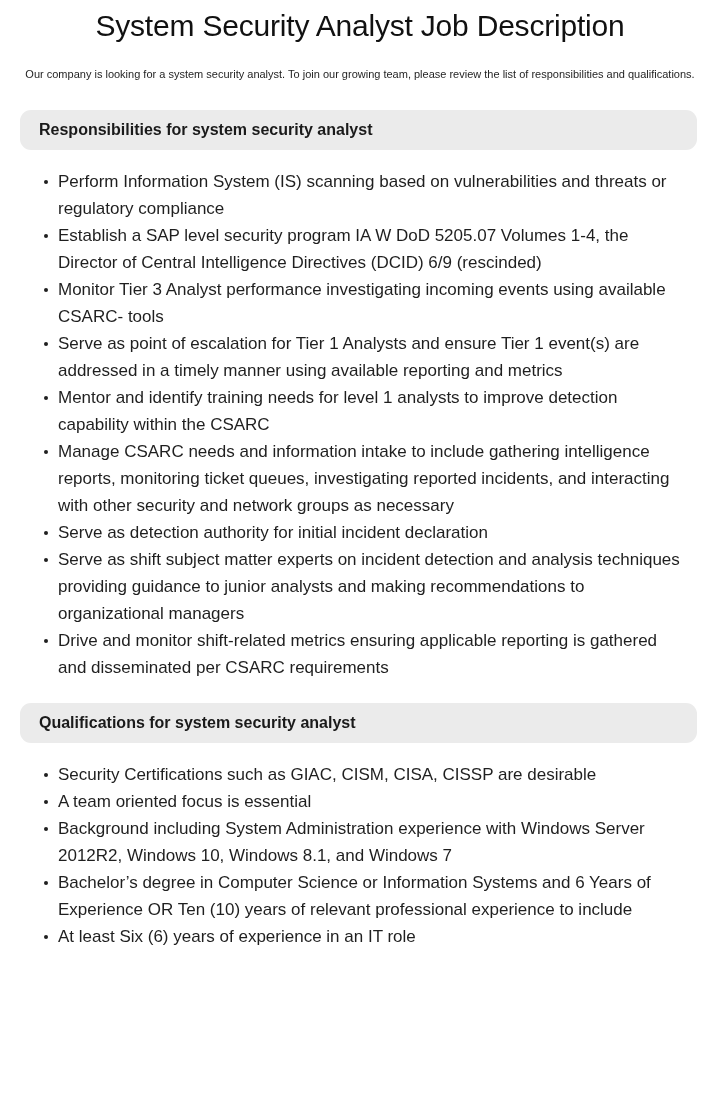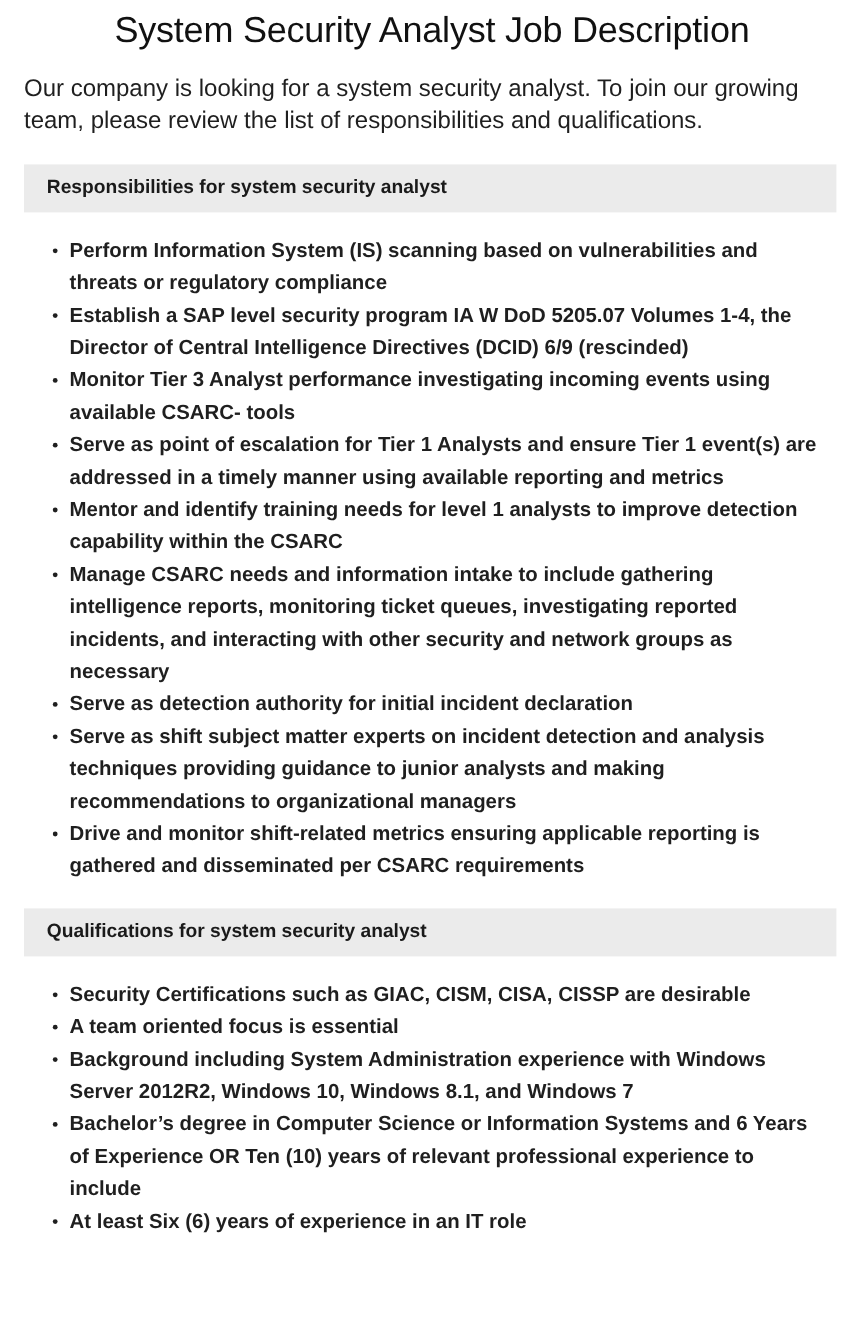--- a/index.html
+++ b/index.html
@@ -28,51 +28,52 @@
     font-size: 30px;
     line-height: 40px;
     font-weight: normal;
     letter-spacing: -0.2px;
     color: #111111;
   }
 
   .intro {
     margin: 15px 0 0 0;
     padding: 0 20px;
-    font-size: 20px;
+    font-size: 11px;
     line-height: 27px;
     color: #1f1f1f;
+    text-align: center;
   }
 
   .section {
     margin-top: 22px;
   }
 
   .section-header {
     margin: 0 23px 0 20px;
     background: #ebebeb;
     height: 40px;
     display: flex;
     align-items: center;
     padding: 0 0 0 19px;
     box-sizing: border-box;
+    border-radius: 11px;
   }
 
   .section-header-text {
     font-size: 16px;
     font-weight: bold;
     line-height: 20px;
     color: #1a1a1a;
   }
 
   ul.bullets {
     margin: 18px 16px 0 0;
     padding: 0 20px 0 58px;
     list-style: none;
-    font-weight: bold;
   }
 
   ul.bullets li {
     position: relative;
     font-size: 17px;
     line-height: 27px;
     color: #1f1f1f;
     margin: 0 0 0 0;
     padding: 0;
   }

